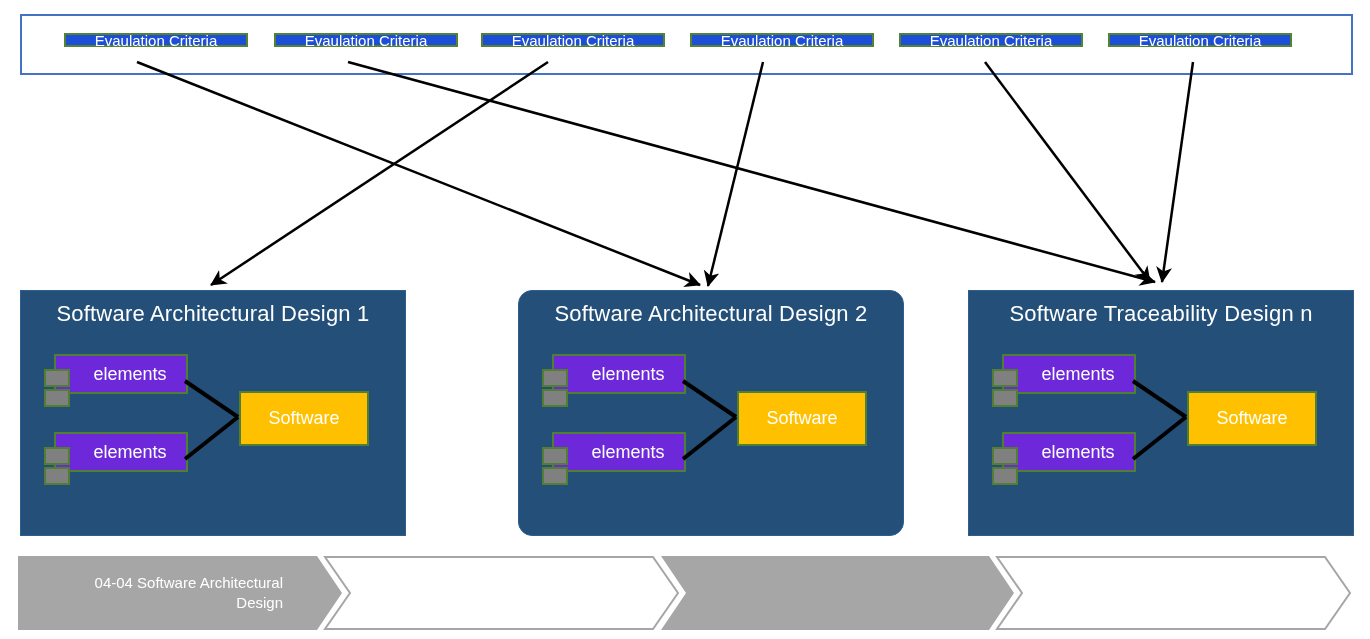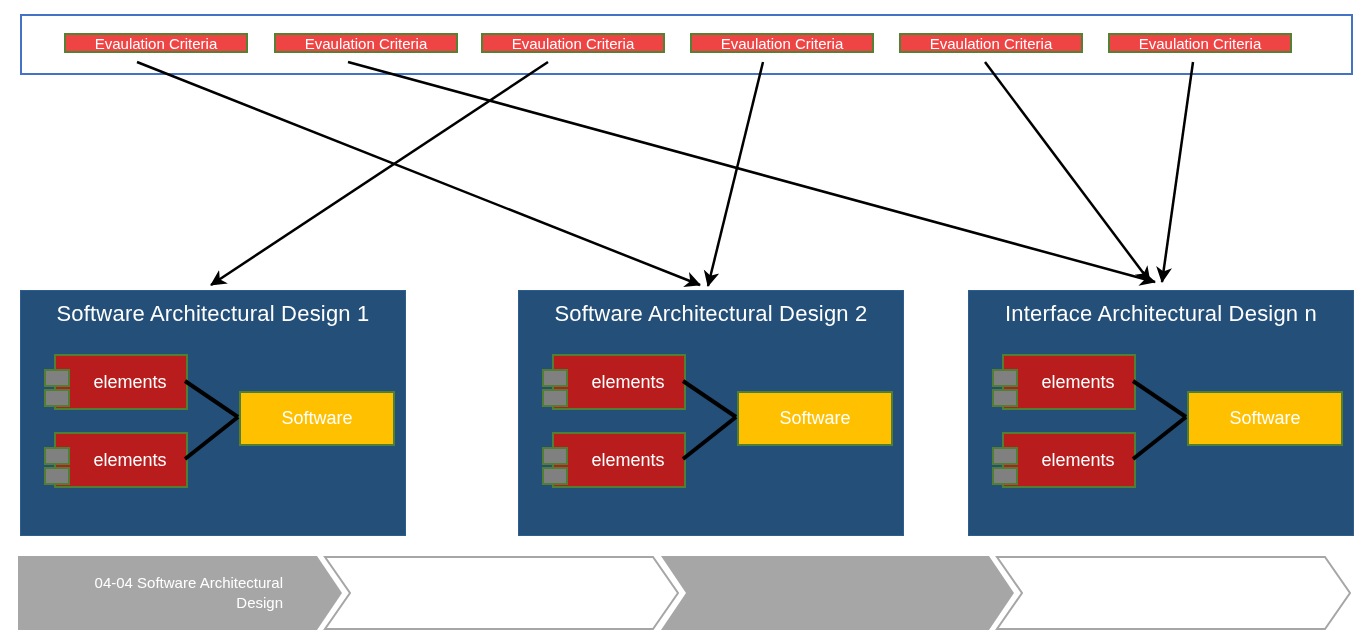--- a/index.html
+++ b/index.html
@@ -6,60 +6,60 @@
   .canvas {
     position:relative; width:1370px; height:639px; background:#ffffff;
     font-family:"Liberation Sans", sans-serif; overflow:hidden;
   }
   
   .eval-wrap {
     position:absolute; left:20px; top:14px; width:1333px; height:61px;
     border:2px solid #4472C4; box-sizing:border-box; background:transparent;
   }
   .eval-box {
-    position:absolute; top:31px; height:20px; width:184px;
-    background:#ef4444; border:2px solid #548235; box-sizing:border-box;
+    position:absolute; top:31px; height:14px; width:184px;
+    background:#1d4ed8; border:2px solid #548235; box-sizing:border-box;
     color:#ffffff; font-size:15px; display:flex; align-items:center; justify-content:center;
     white-space:nowrap;
   }
   .eval-box.p0 { left:42px; }
   .eval-box.p1 { left:252px; }
   .eval-box.p2 { left:459px; }
   .eval-box.p3 { left:668px; }
   .eval-box.p4 { left:877px; }
   .eval-box.p5 { left:1086px; }
 
   
   .design-box {
     position:absolute; top:290px; width:386px; height:246px;
     background:#234F78; border:1px solid #2c5f8f; box-sizing:border-box;
   }
   .design-box.d0 { left:20px; }
-  .design-box.d1 { left:518px; }
+  .design-box.d1 { left:518px;border-radius:14px; }
   .design-box.d2 { left:968px; }
   .design-title {
     position:absolute; top:10px; left:0; right:0; text-align:center;
     color:#ffffff; font-size:22px; letter-spacing:0.2px;
   }
   .element-box {
-    position:absolute; left:33px; width:134px; height:56px;
-    background:#b91c1c; border:2px solid #507E32; box-sizing:border-box;
+    position:absolute; left:33px; width:134px; height:40px;
+    background:#6d28d9; border:2px solid #507E32; box-sizing:border-box;
     color:#ffffff; font-size:18px; display:flex; align-items:center; justify-content:center;
     padding-left:18px;
   }
   .element-box.e0 { top:63px; }
   .element-box.e1 { top:141px; }
   .port {
     position:absolute; left:-12px; width:26px; height:18px;
     background:#808080; border:2px solid #507E32; box-sizing:border-box;
   }
   .port.t0 { top:13px; }
   .port.t1 { top:33px; }
   .software-box {
-    position:absolute; left:218px; top:100px; width:156px; height:55px;
+    position:absolute; left:218px; top:100px; width:130px; height:55px;
     background:#FFC000; border:2px solid #507E32; box-sizing:border-box;
     color:#ffffff; font-size:18px; display:flex; align-items:center; justify-content:center;
   }
 
   
   .overlay { position:absolute; left:0; top:0; width:1370px; height:639px; pointer-events:none; }
   .chevron-svg { position:absolute; left:0; top:556px; width:1370px; height:74px; }
 
   
   .chev-label {
@@ -114,21 +114,21 @@
       <div class="port t0"></div>
       <div class="port t1"></div>
       <span>elements</span>
     </div>
     <div class="software-box">
       <span>Software</span>
     </div>
   </div>
 
   <div class="design-box d2">
-    <div class="design-title">Interface Architectural Design n</div>
+    <div class="design-title">Software Traceability Design n</div>
     <div class="element-box e0">
       <div class="port t0"></div>
       <div class="port t1"></div>
       <span>elements</span>
     </div>
     <div class="element-box e1">
       <div class="port t0"></div>
       <div class="port t1"></div>
       <span>elements</span>
     </div>

